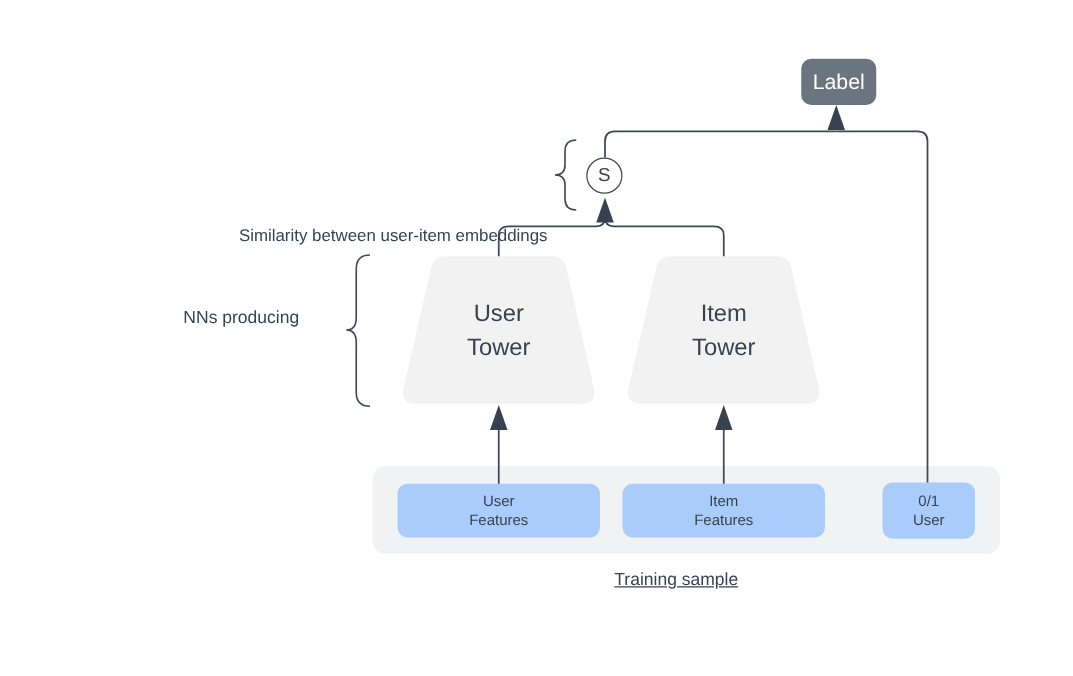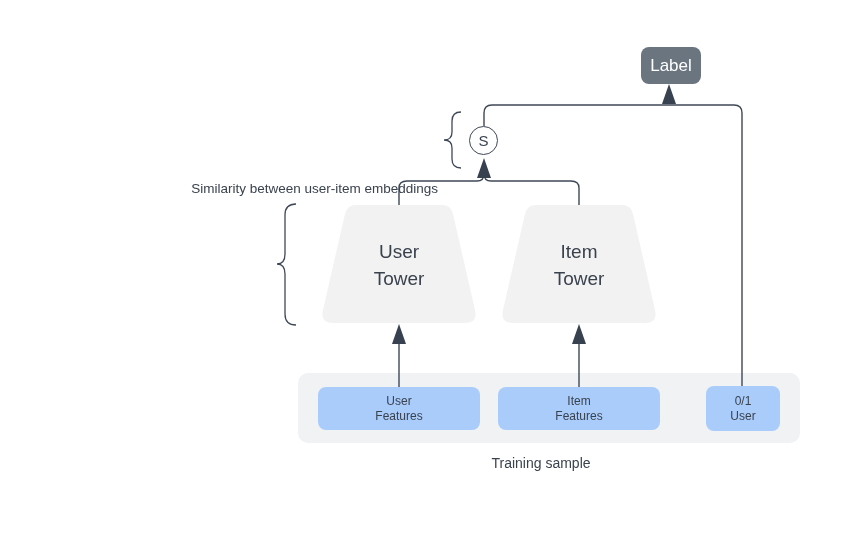--- a/index.html
+++ b/index.html
@@ -95,20 +95,21 @@
     text-align: center;
     font-size: 14px; line-height: 18px;
     color: var(--text-dark, #3a424e);
   }
   .caption {
     z-index: 4;
     left: 441px; top: 455px; width: 200px;
     text-align: center;
     font-size: 14px;
     color: var(--text-dark, #3a424e);
+    text-decoration: underline;
   }
 </style>
 </head>
 <body>
 
 <div class="canvas">
 
   <div class="abs sample-container"></div>
 
   <div class="abs feature-box feature-user">
@@ -162,17 +163,18 @@
     <span>Label</span>
   </div>
 
   <div class="abs s-circle">
     <span>S</span>
   </div>
 
   <div class="abs sim-annotation">Similarity between user-item embeddings</div>
 
   <div class="abs nn-annotation">
+    <div>NNs producing</div>
   </div>
 
   <div class="abs caption">Training sample</div>
 
 </div>
 
 </body></html>

